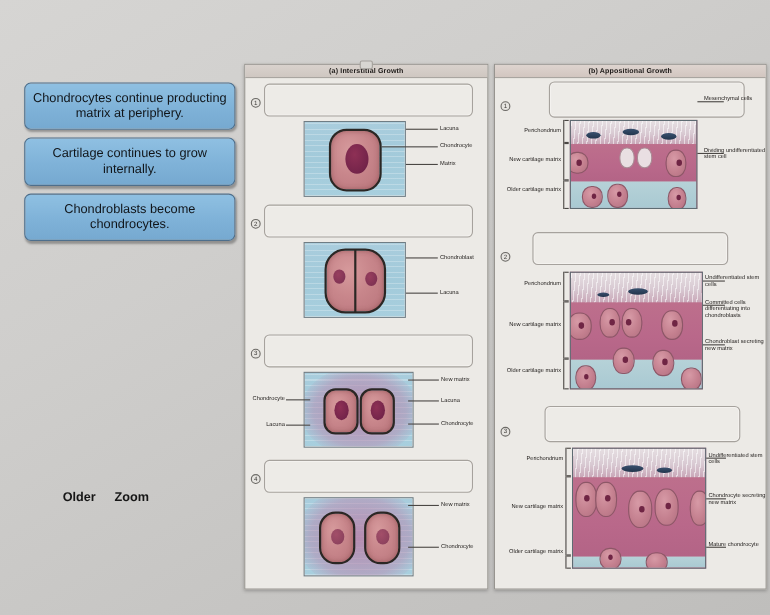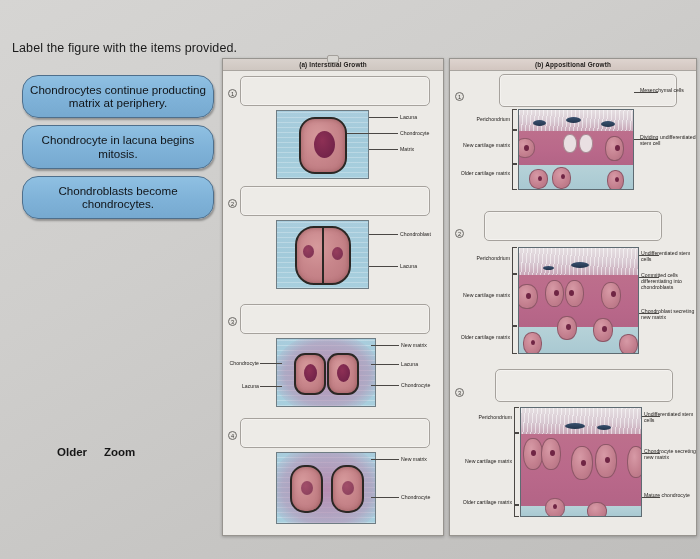--- a/index.html
+++ b/index.html
@@ -25,21 +25,21 @@
   }
 
   
   #tile-stack { position:absolute; left:22px; top:75px; width:192px; }
   .tile {
     width:192px;
     margin-bottom:7px;
     padding:7px 6px 8px;
     background:linear-gradient(180deg,#8fc0e2 0%, #7fb2d8 55%, #76a9d0 100%);
     border:1px solid #4e6f8c;
-    border-radius:16px;
+    border-radius:6px;
     box-shadow:1px 2px 2px rgba(0,0,0,.30);
     text-align:center;
     font-size:11.6px;
     line-height:13.2px;
     color:#101418;
     cursor:grab;
   }
   .tile.t2 { margin-bottom:8px; }
 
   
@@ -160,25 +160,24 @@
     content:""; position:absolute; left:0; width:4px; height:1px; background:#4a4744;
   }
   .bracket:before { top:0; }
   .bracket:after { bottom:0; }
 </style>
 </head>
 <body>
 
 <div id="page">
 
-  <div id="prompt">Label the figure with the items provided.</div>
 
   <div id="tile-stack">
     <div class="tile">Chondrocytes continue producting matrix at periphery.</div>
-    <div class="tile">Chondrocyte in lacuna begins mitosis.</div>
+    <div class="tile">Cartilage continues to grow internally.</div>
     <div class="tile">Chondroblasts become chondrocytes.</div>
   </div>
 
   <div id="controls">
     <span>Older</span><span class="gap"></span><span>Zoom</span>
   </div>
 
   <div class="panel" id="panel-a">
     <div class="scroll-nub"></div>
     <div class="panel-title">(a) Interstitial Growth</div>

